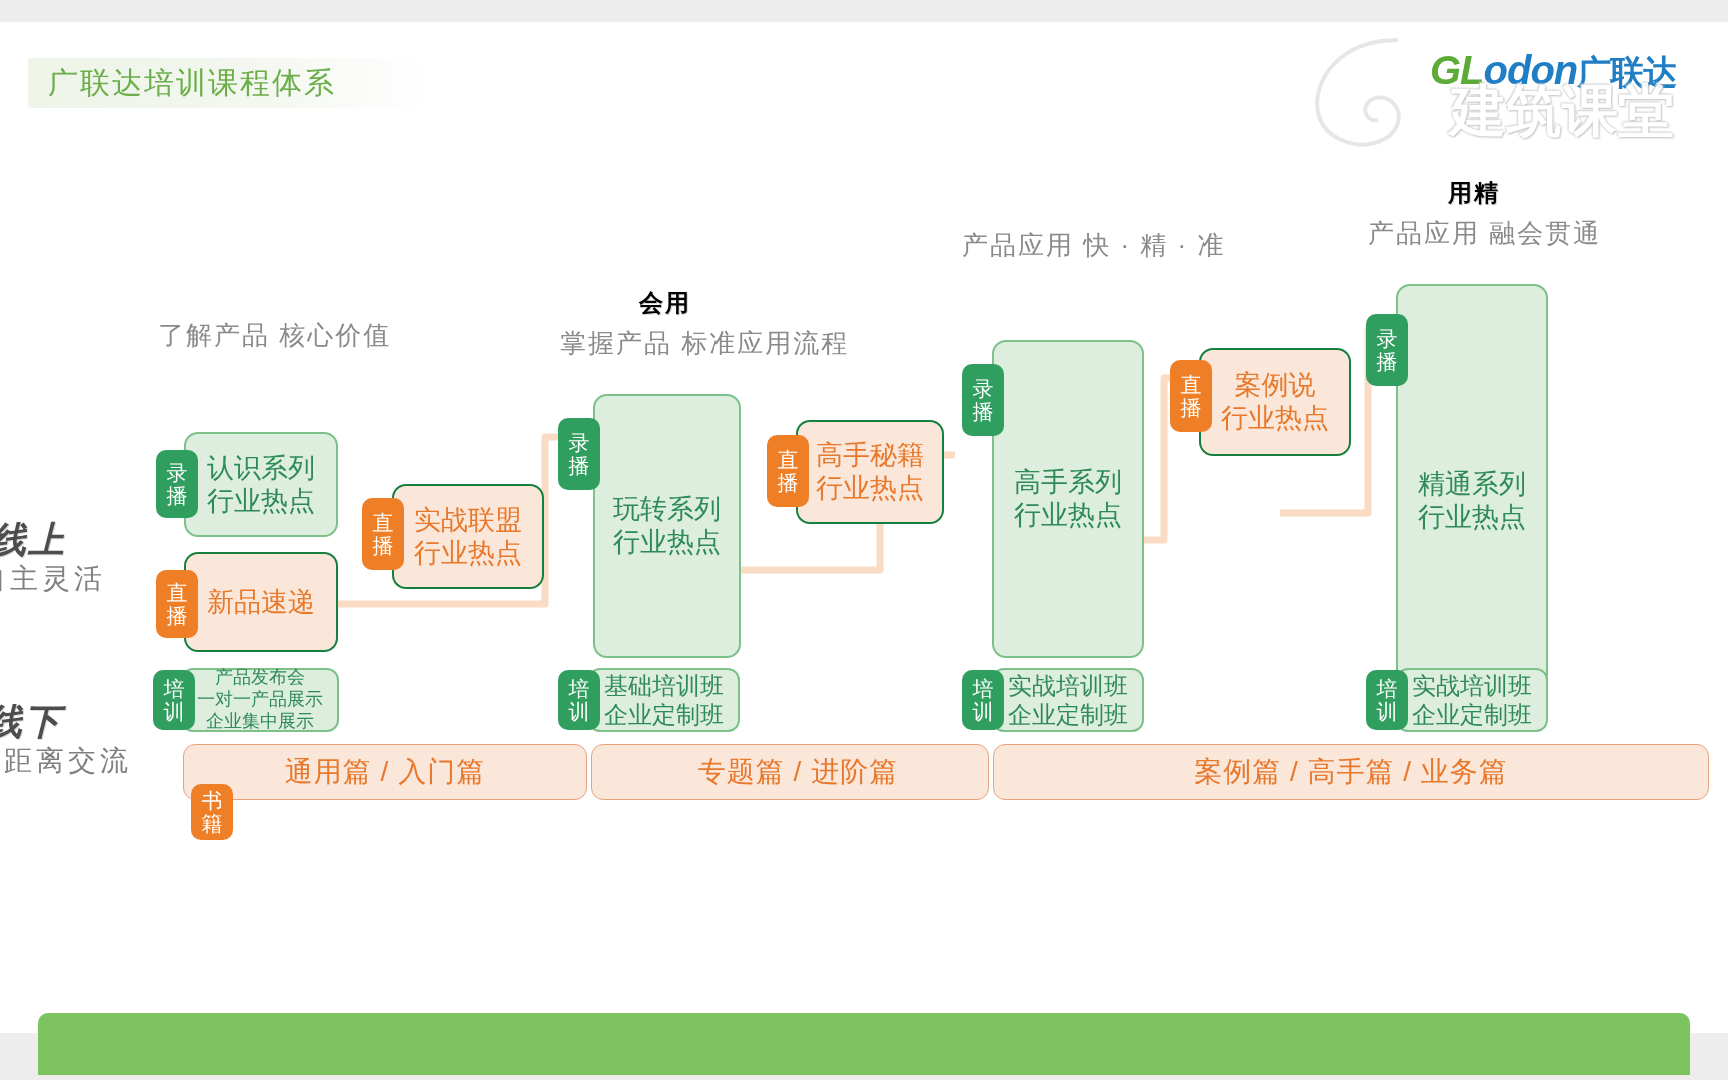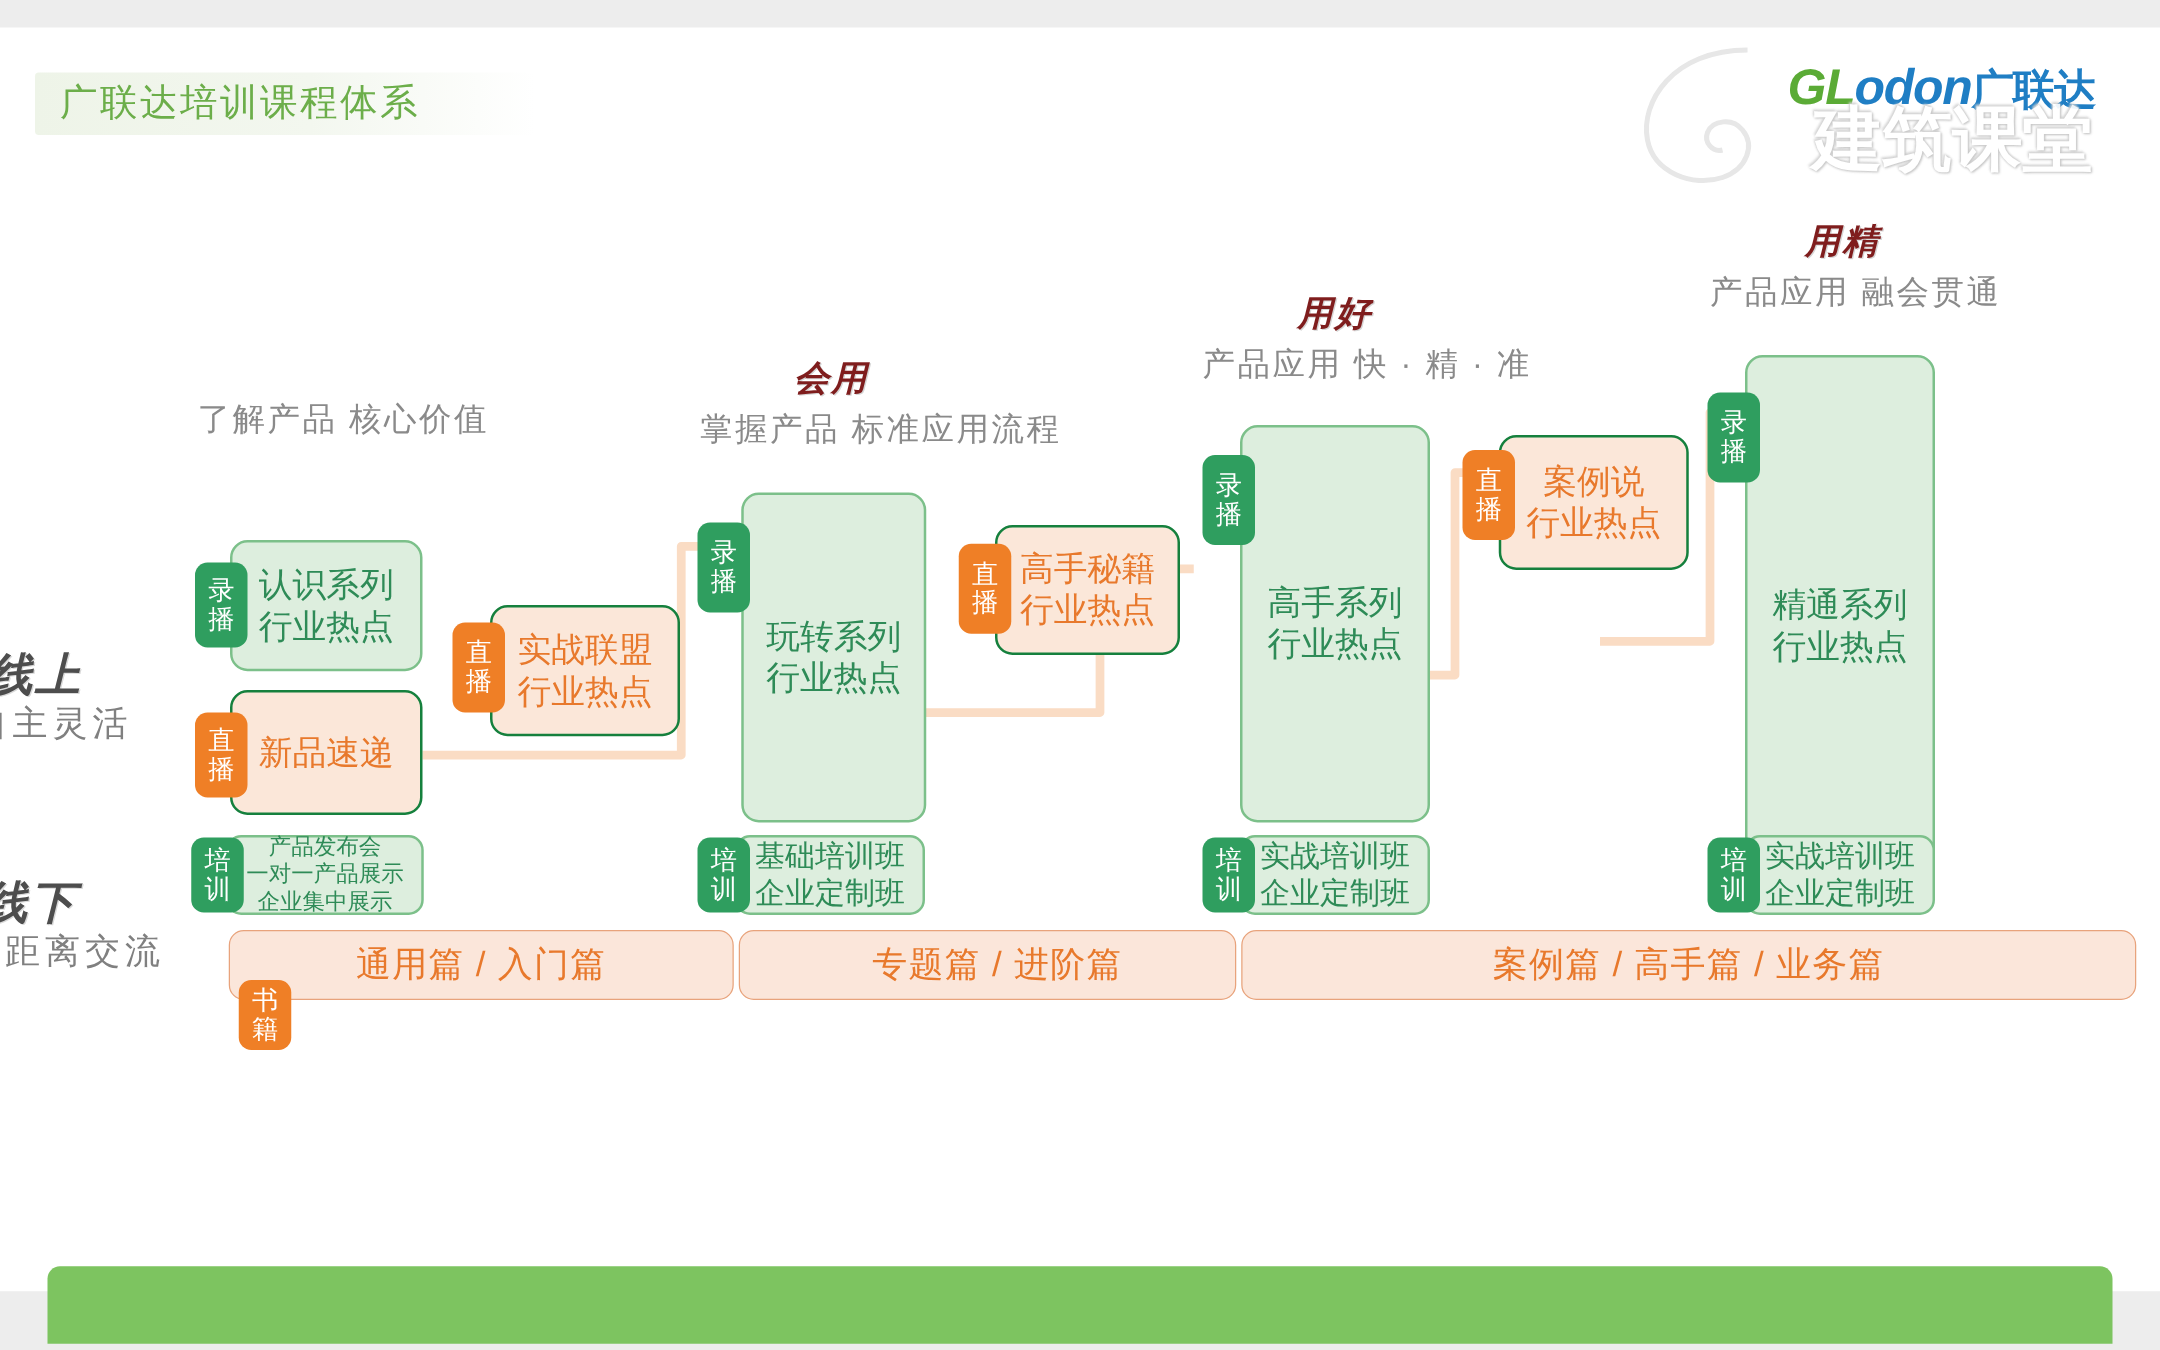--- a/index.html
+++ b/index.html
@@ -65,21 +65,21 @@
   .axis-sub{ font-size:28px; color:#808080; letter-spacing:4px; }
 
   #axis-online-title{ left:-10px; top:516px; }
   #axis-online-sub{ left:-22px; top:560px; }
   #axis-offline-title{ left:-14px; top:698px; }
   #axis-offline-sub{ left:-28px; top:742px; }
 
   
   .stage-head{ position:absolute; text-align:center; white-space:nowrap; }
   .stage-head .big{
-    font-size:28px; font-weight:bold; font-style:italic; color:#7f1d1d;
+    font-size:24px; font-weight:bold; color:#000000;
     letter-spacing:2px; text-shadow:1px 1px 0 #d6d6d6; line-height:46px;
   }
   .stage-head .sub{
     font-size:26px; color:#8a8a8a; letter-spacing:2px; line-height:34px;
   }
 
   
   #connectors{ position:absolute; left:0; top:0; width:1728px; height:1080px; }
 
   
@@ -211,21 +211,20 @@
     <span>培训</span>
   </div>
 <div class="card green offline" style="left:588px; top:668px; width:152px; height:64px; font-size:24px;"><span>基础培训班
 企业定制班</span></div>
 
 <div class="bookbar" style="left:591px; top:744px; width:398px;padding-left:16px;">
     <span>专题篇 / 进阶篇</span>
   </div>
 
 <div class="stage-head" style="left:962px; top:228px; width:212px;">
-  <div class="big">用好</div>
   <div class="sub">产品应用
 快 · 精 · 准</div>
 </div>
 
 <div class="tab green" style="left:962px; top:364px; height:72px;">
     <span>录播</span>
   </div>
 <div class="card green" style="left:992px; top:340px; width:152px; height:318px; font-size:27px;"><span>高手系列
 行业热点</span></div>
 

